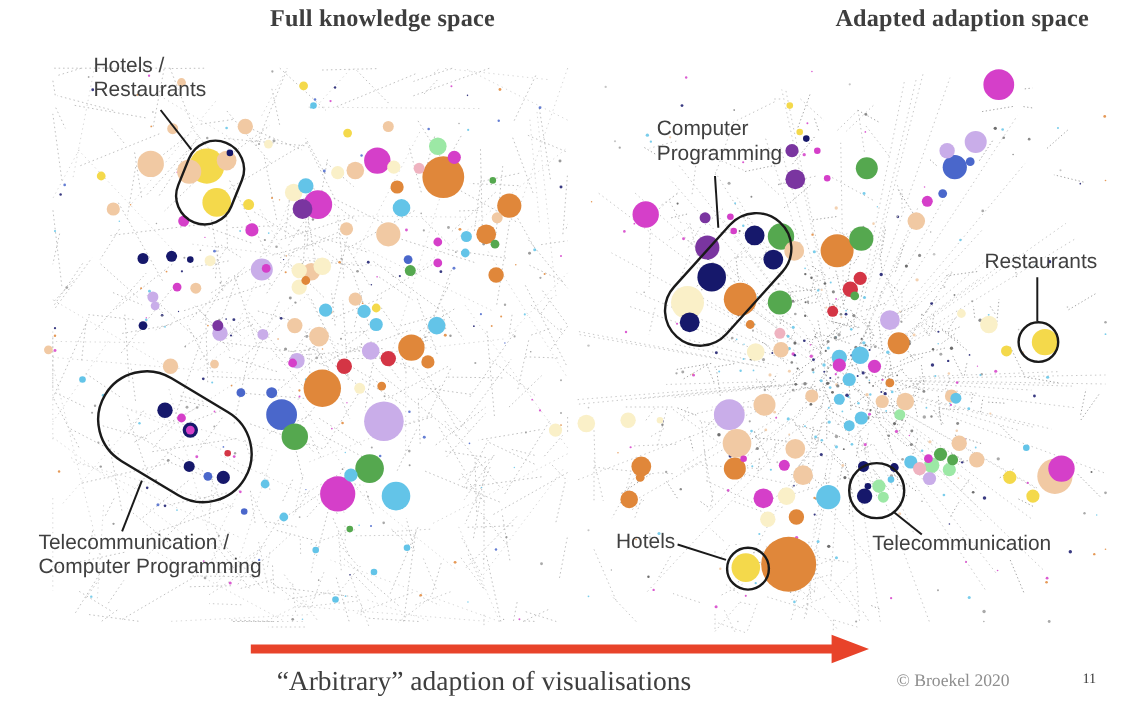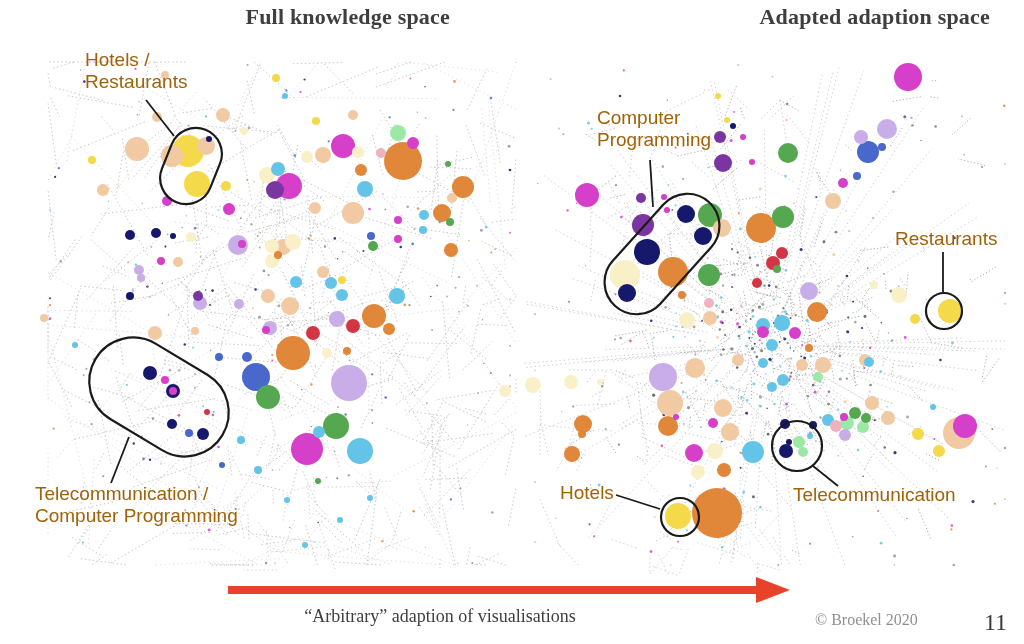--- a/index.html
+++ b/index.html
@@ -6,28 +6,28 @@
   body{width:1024px;height:644px;background:#ffffff;position:relative;overflow:hidden;
        font-family:"Liberation Sans",sans-serif;}
   .stage{position:absolute;inset:0;width:1024px;height:644px;}
   svg#net{position:absolute;left:0;top:0;}
   .panel-title{position:absolute;text-align:right;
        font-family:"Liberation Serif","DejaVu Serif",serif;font-weight:bold;
        font-size:22px;color:#3E3E3E;letter-spacing:.2px;}
   #title-left{left:110px;top:4px;width:340px;}
   #title-right{left:630px;top:4px;width:360px;}
   .net-label{position:absolute;font:19px/22px "Liberation Sans",sans-serif;
-       color:#a16207;white-space:nowrap;}
+       color:#404040;white-space:nowrap;}
   .net-label span{display:block;}
   .caption{position:absolute;left:190px;top:606px;width:500px;text-align:center;
-       font-family:"Liberation Serif","DejaVu Serif",serif;font-size:18px;color:#3E3E3E;}
+       font-family:"Liberation Serif","DejaVu Serif",serif;font-size:25px;color:#3E3E3E;}
   .copyright{position:absolute;left:815px;top:611px;
        font-family:"Liberation Serif","DejaVu Serif",serif;font-size:16px;color:#8F8F8F;}
   .page-number{position:absolute;left:984px;top:609px;
-       font-family:"Liberation Serif","DejaVu Serif",serif;font-size:24px;color:#3A3A3A;}
+       font-family:"Liberation Serif","DejaVu Serif",serif;font-size:13px;color:#3A3A3A;}
 </style>
 </head>
 <body>
 
 <div class="stage">
 
   <svg id="net" width="1024" height="644" viewBox="0 0 1024 644">
     <polygon points="228,586 756,586 756,577 790,590 756,603 756,594 228,594" fill="#E8432A"></polygon>
   <line x1="184.8" y1="364.9" x2="162.1" y2="359.4" stroke="#b0b0b0" stroke-width="0.9" stroke-dasharray="1.4 2.6" opacity="0.8"></line>
       <line x1="176.0" y1="372.2" x2="120.9" y2="402.6" stroke="#b0b0b0" stroke-width="0.9" stroke-dasharray="1.4 2.6" opacity="0.8"></line>

